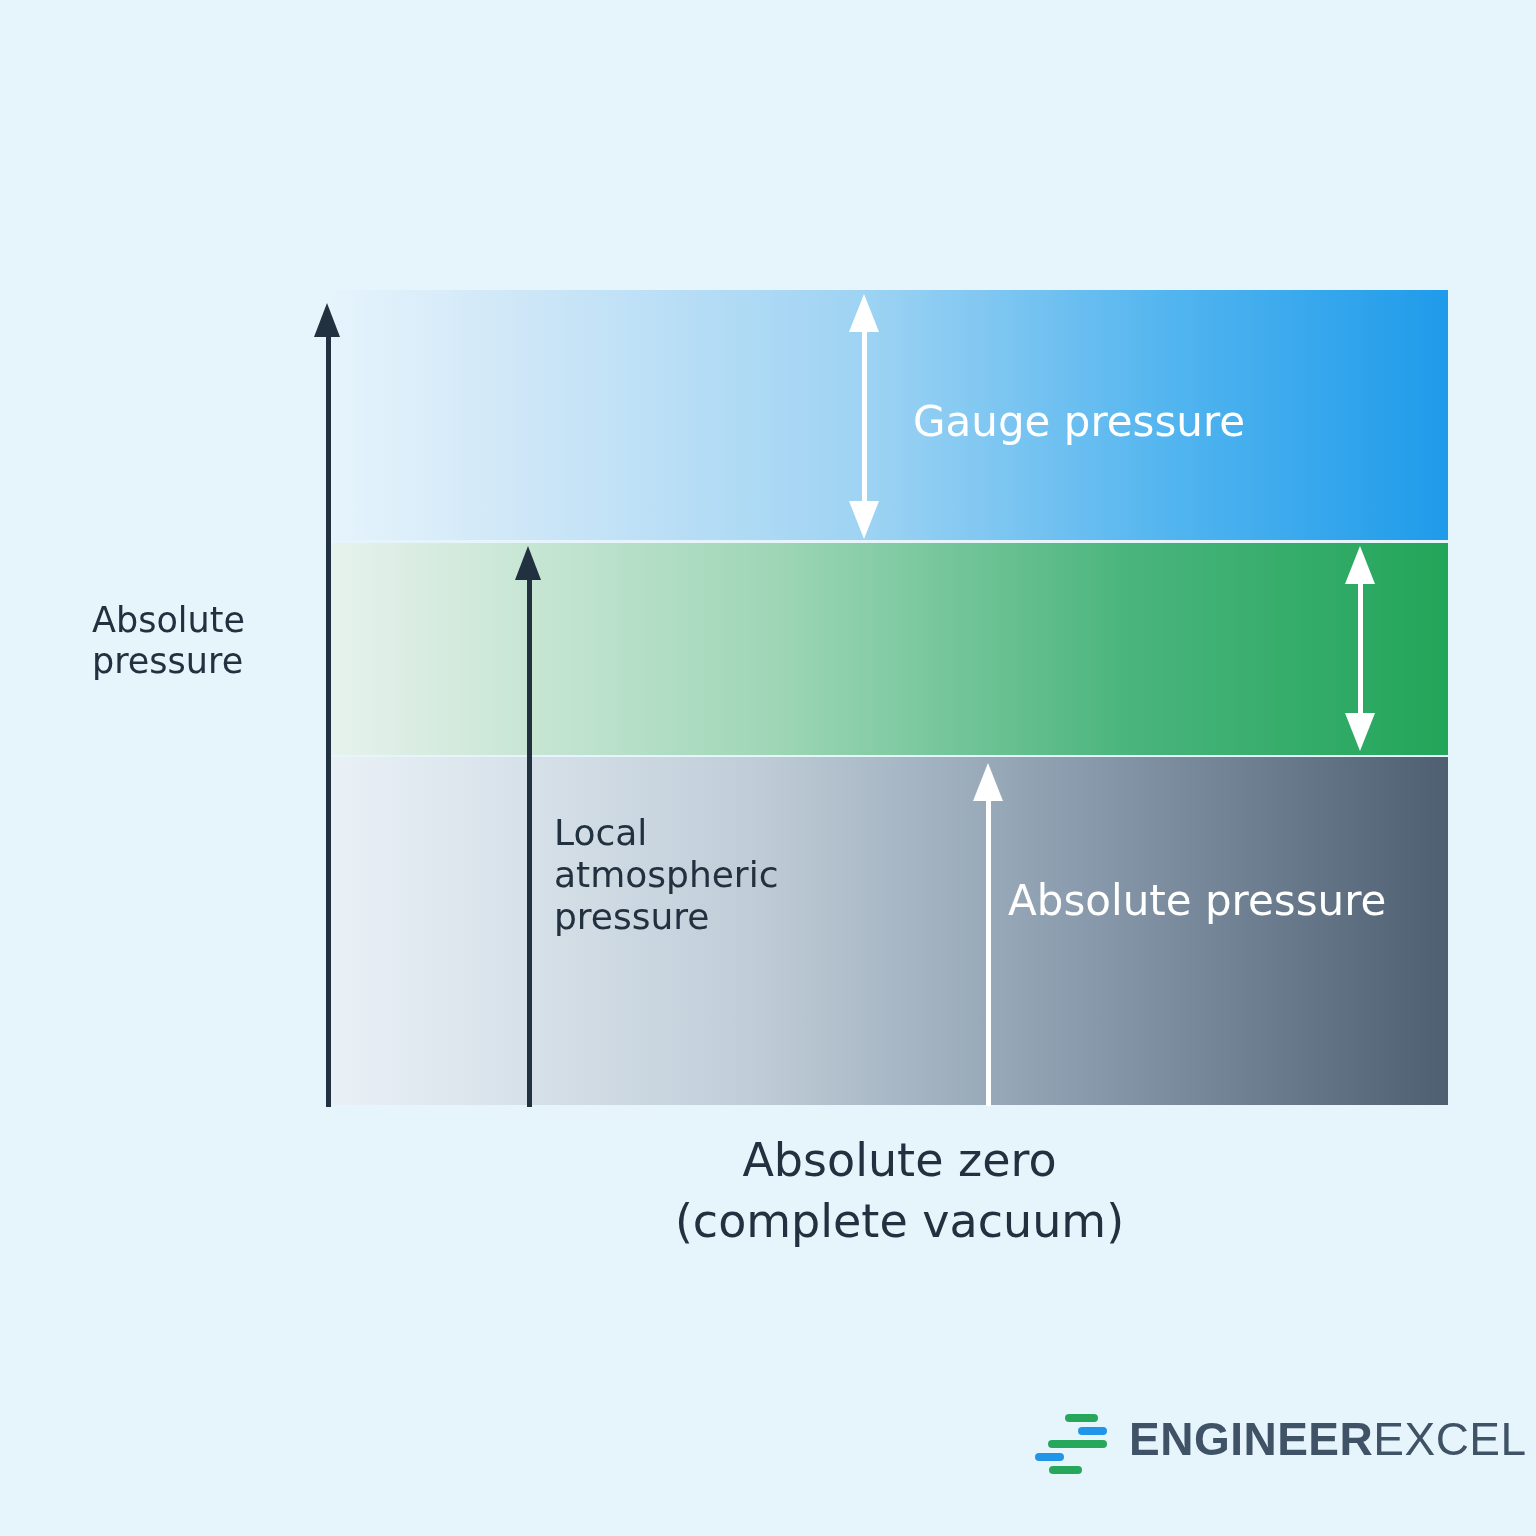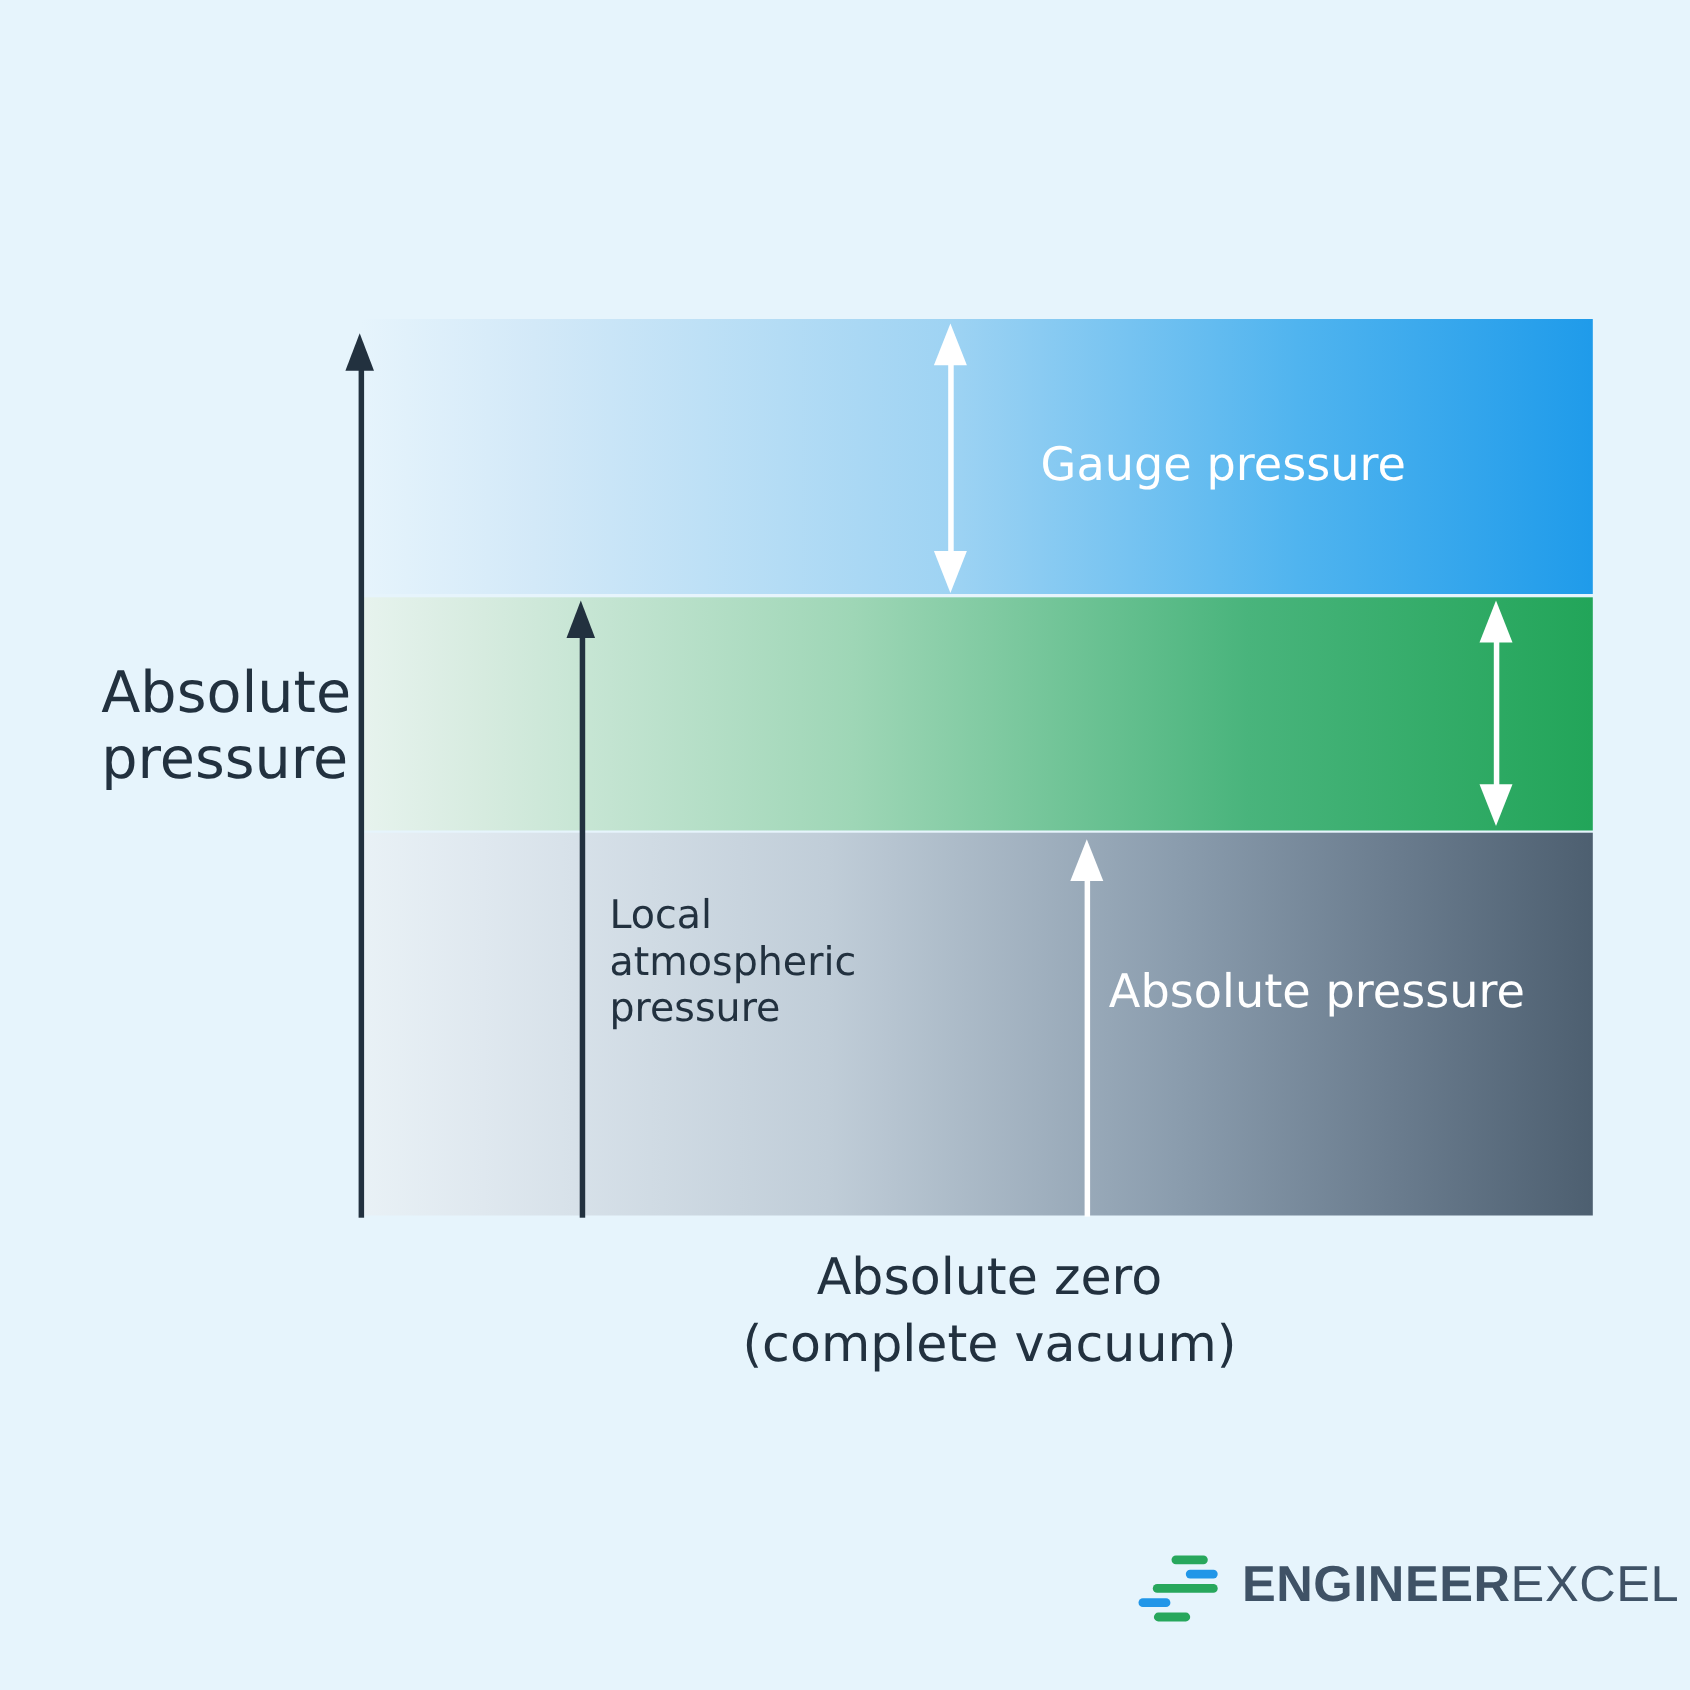--- a/index.html
+++ b/index.html
@@ -104,27 +104,26 @@
     font-weight: 400;
     line-height: 1.16;
     white-space: pre-line;
   }
   .label-white { color: #ffffff; }
 
   #label-absolute-pressure-axis {
     left: 92px;
     top: 600px;
     width: 230px;
-    font-size: 52px;
+    font-size: 35px;
   }
   #label-gauge-pressure {
     left: 913px;
     top: 398px;
     font-size: 42px;
-    margin-left: 33px;
   }
   #label-vacuum-pressure {
     left: 868px;
     top: 626px;
     font-size: 42px;
   }
   #label-absolute-pressure-band {
     left: 1008px;
     top: 877px;
     font-size: 42px;

